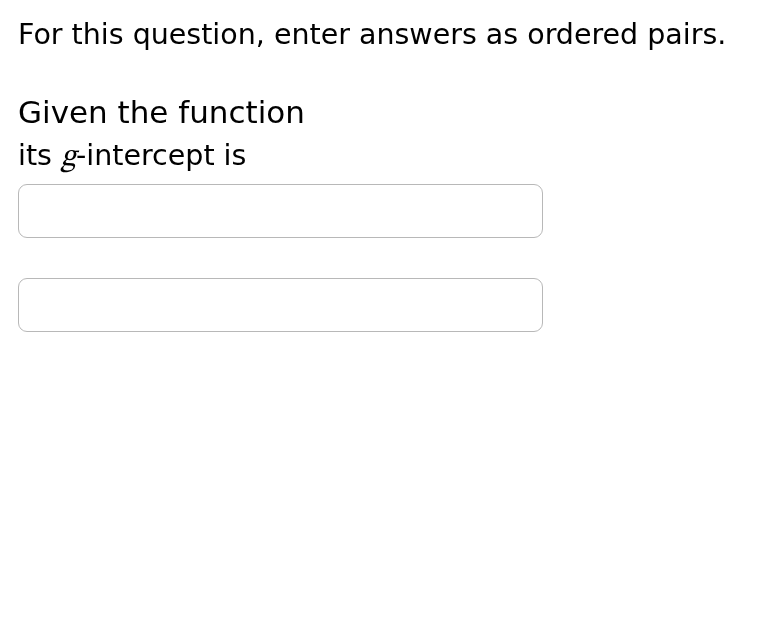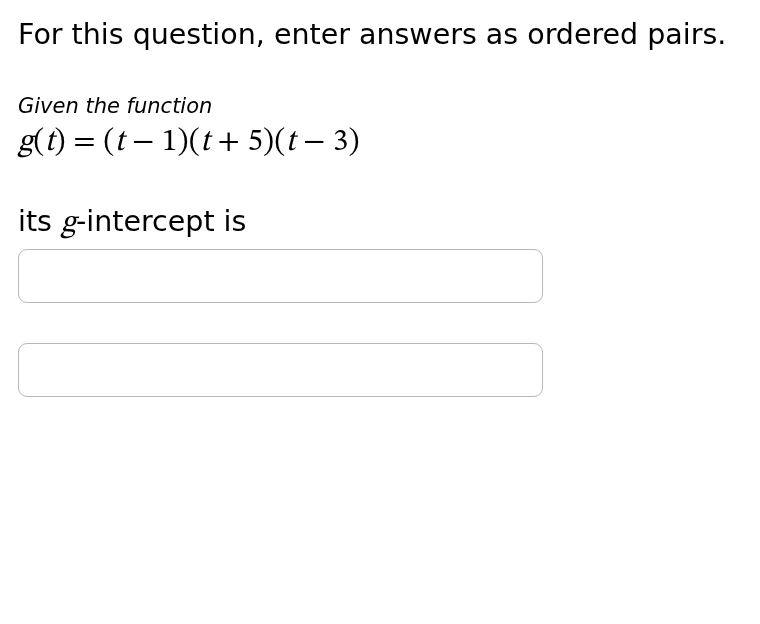--- a/index.html
+++ b/index.html
@@ -15,24 +15,23 @@
     box-sizing: border-box;
     padding: 16px 4px 18px 18px;
     width: 760px;
   }
   .instructions {
     font-size: 28.5px;
     line-height: 1.35;
     margin: 0 0 38px 0;
   }
   .given-line {
-    font-size: 21px;
+    font-size: 31px;
     line-height: 1.35;
     margin: 0 0 2px 0;
-    font-style: italic;
   }
   .equation {
     font-family: "Cambria Math", "STIX Two Math", "Latin Modern Math", "Times New Roman", serif;
     font-size: 31px;
     line-height: 1.25;
     margin: 0 0 40px 0;
     letter-spacing: 0.2px;
   }
   .equation .var {
     font-style: italic;
@@ -65,23 +64,20 @@
 </style>
 </head>
 <body>
 
 <div class="page">
 
   <p class="instructions">For this question, enter answers as ordered pairs.</p>
 
   <p class="given-line">Given the function</p>
 
-  <p class="equation">
-    <span class="var">g</span>(<span class="var">t</span>) = (<span class="var">t</span> − 1)(<span class="var">t</span> + 5)(<span class="var">t</span> − 3)
-  </p>
 
   <div class="block">
     <p class="prompt">
       <span>its </span><span class="mathvar">g</span><span>-intercept is</span>
     </p>
     <input type="text" class="answer-input" value="" style="">
   </div>
 
   <div class="block">
     <input type="text" class="answer-input" value="" style="">

